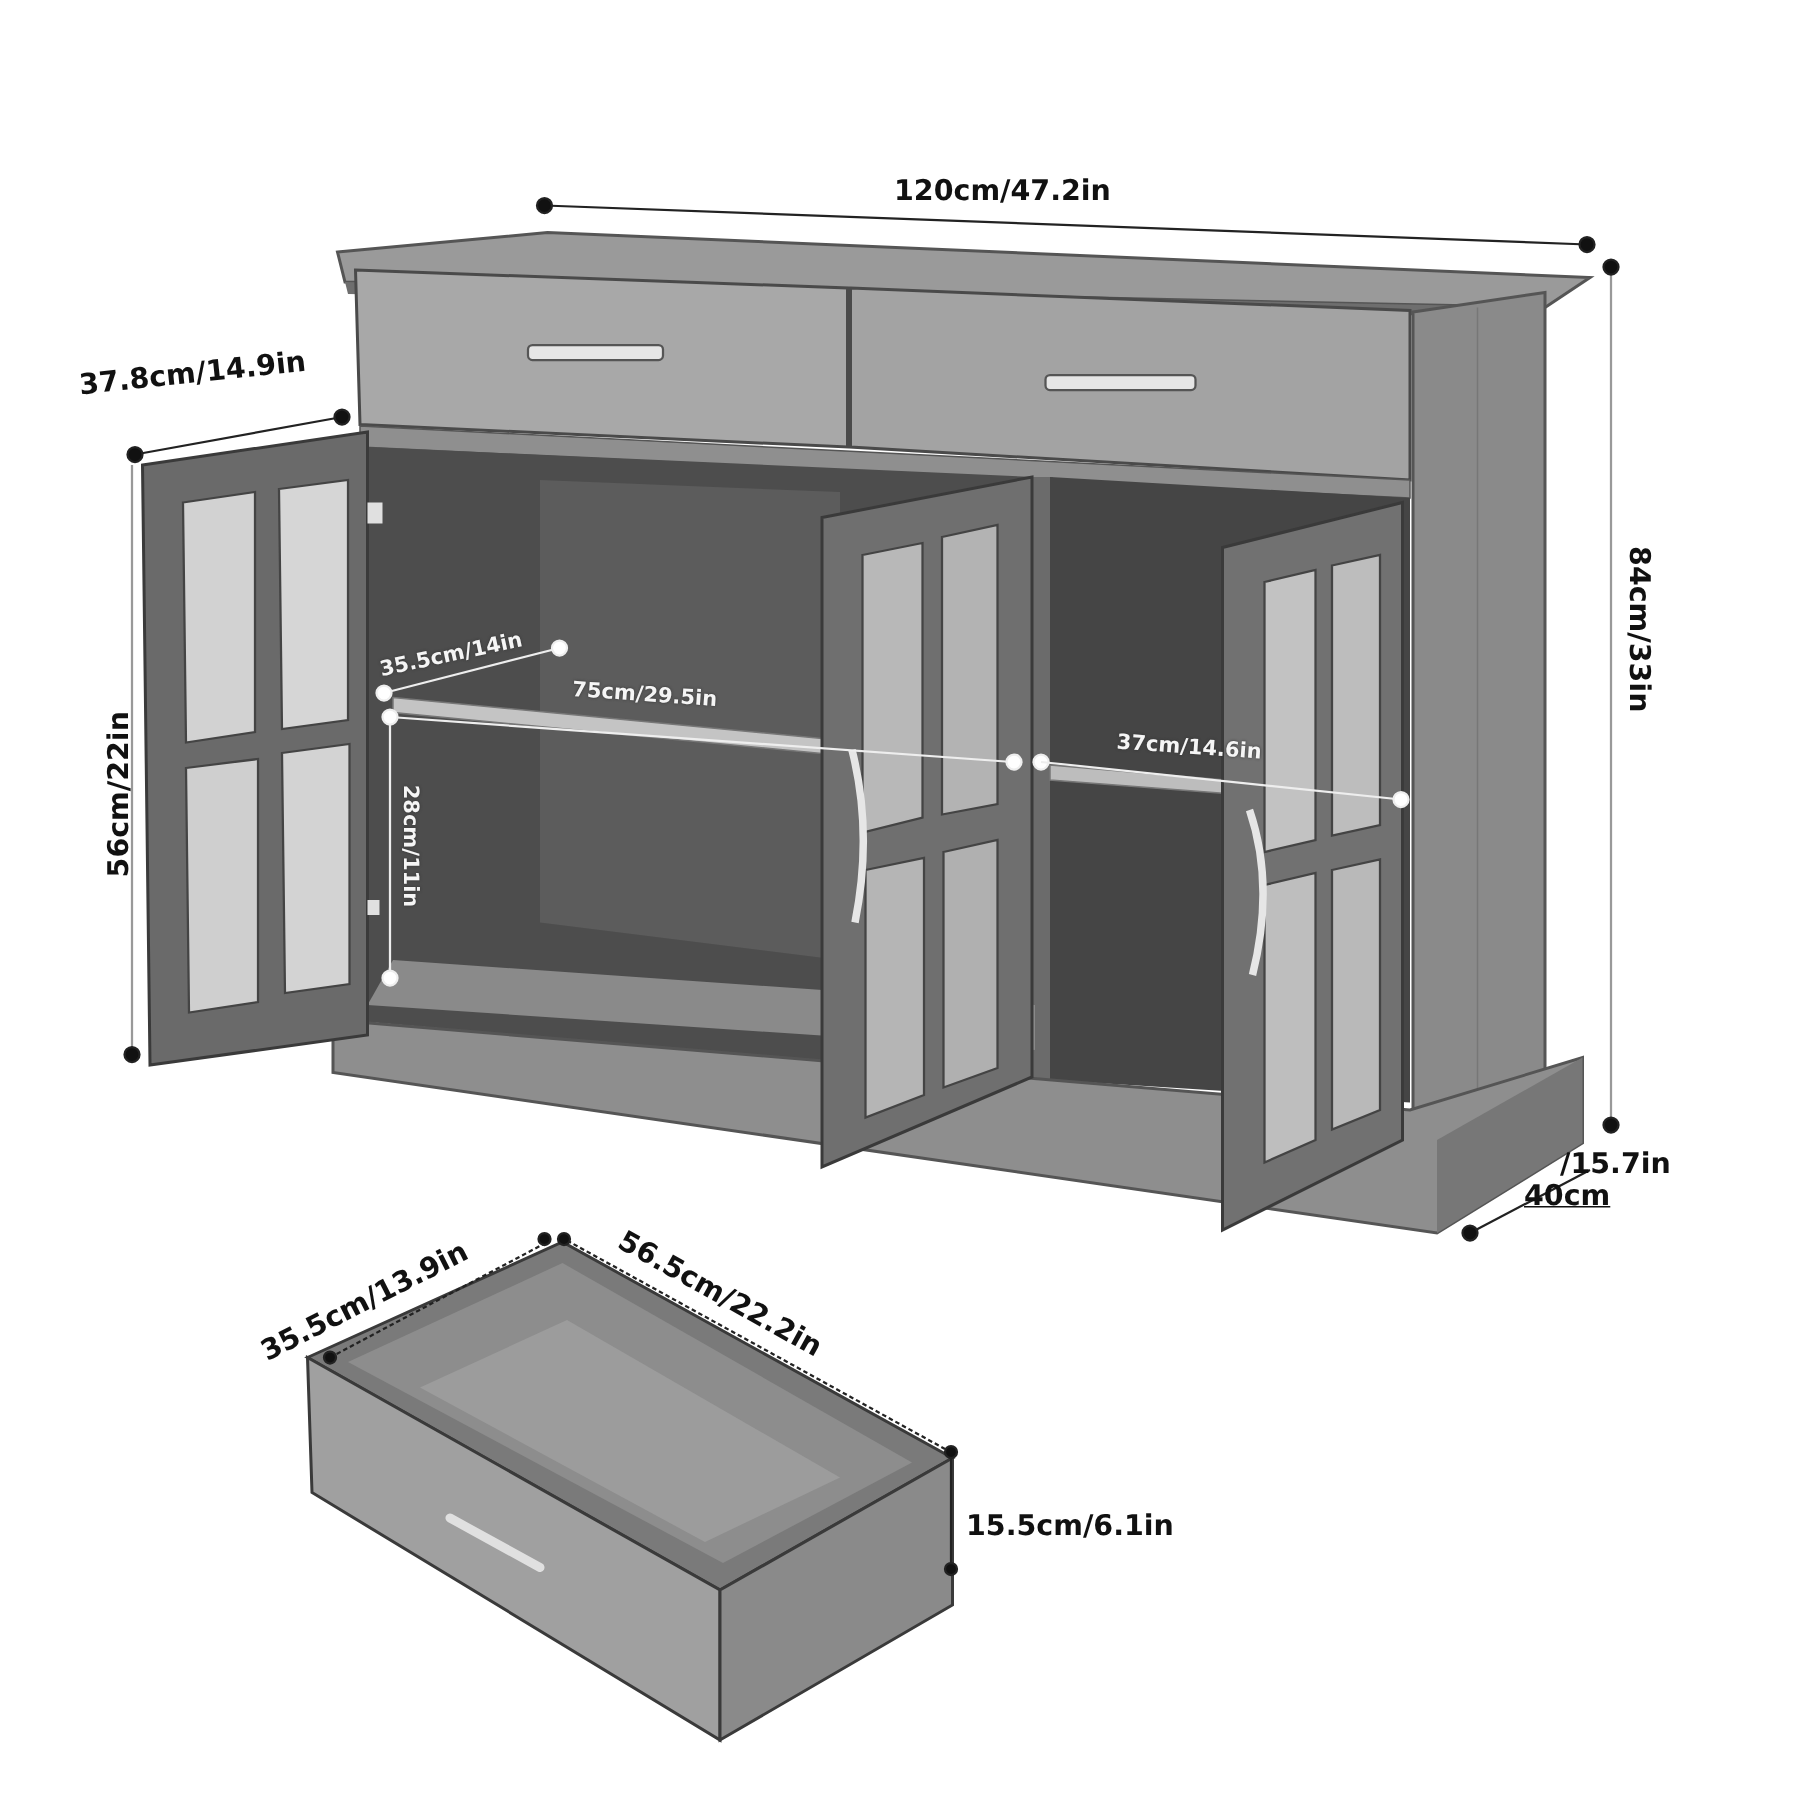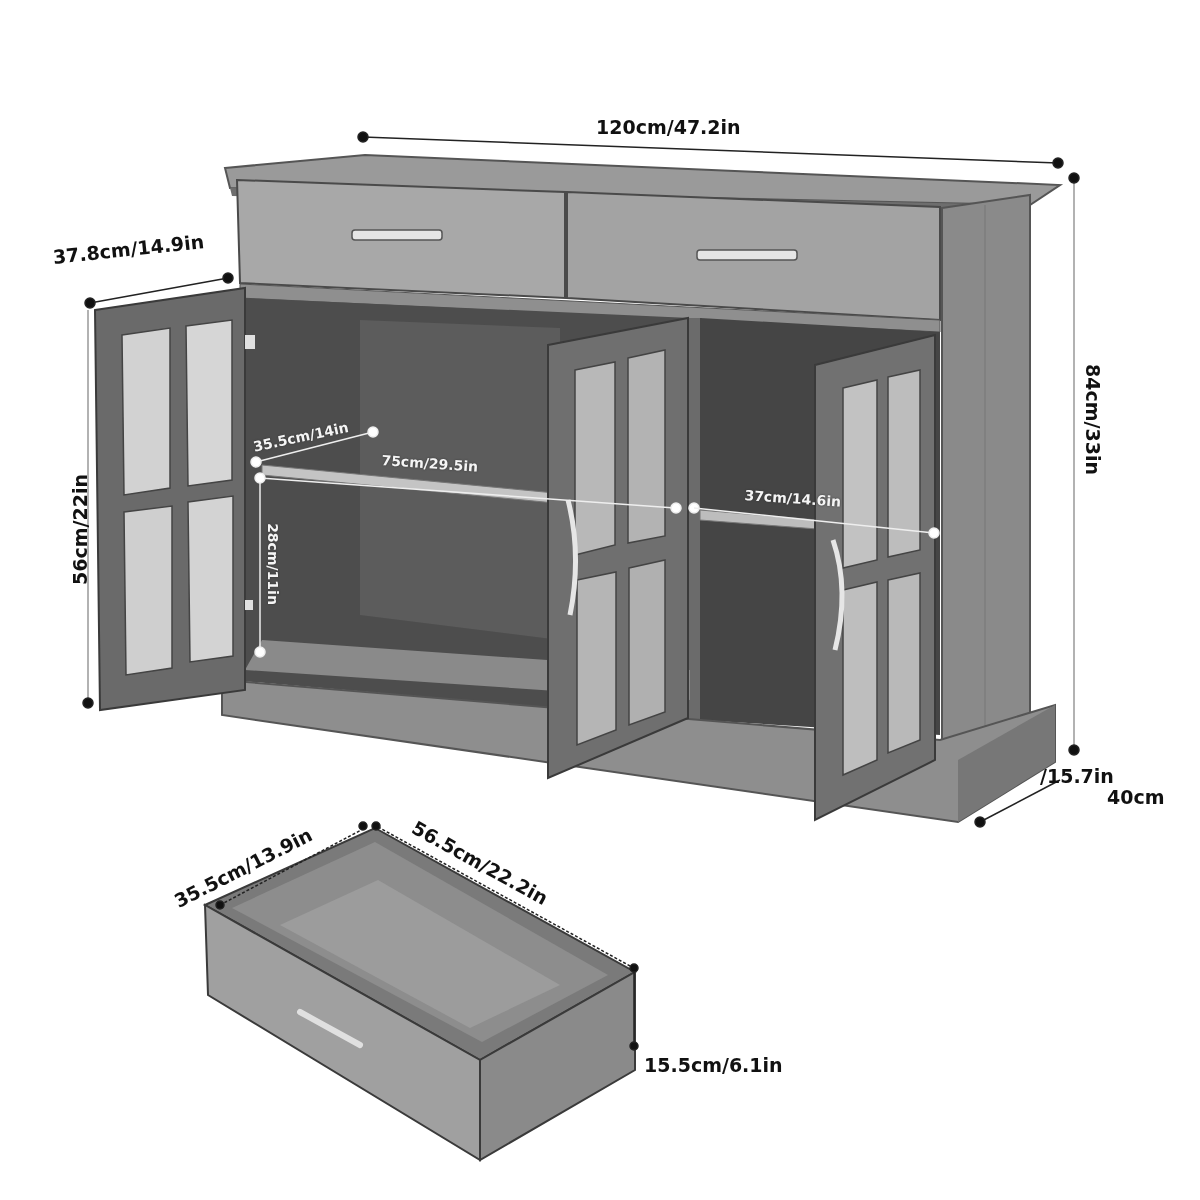--- a/index.html
+++ b/index.html
@@ -121,25 +121,25 @@
         <circle cx="694" cy="508" r="5"></circle>
       <line x1="694" y1="508" x2="934" y2="533"></line>
       <circle cx="934" cy="533" r="5"></circle>
     </g>
   </svg>
 
   <div class="lbl dark" style="left:596px;top:118px;">120cm/47.2in</div>
   <div class="lbl dark" style="left:52px;top:248px;transform:rotate(-6deg);transform-origin:left top;">37.8cm/14.9in</div>
   <div class="lbl dark" style="left:1032px;top:410px;transform:rotate(90deg);transform-origin:center;width:120px;text-align:center;">84cm/33in</div>
   <div class="lbl dark" style="left:20px;top:520px;transform:rotate(-90deg);transform-origin:center;width:120px;text-align:center;">56cm/22in</div>
-  <div class="lbl dark" style="left:1107px;top:788px;">40cm</div>
+  <div class="lbl dark" style="left:1016px;top:788px;text-decoration:underline;">40cm</div>
   <div class="lbl dark" style="left:1040px;top:767px;">/15.7in</div>
 
   <div class="lbl light" style="left:252px;top:440px;transform:rotate(-12deg);transform-origin:left top;">35.5cm/14in</div>
   <div class="lbl light" style="left:382px;top:453px;transform:rotate(4deg);transform-origin:left top;">75cm/29.5in</div>
   <div class="lbl light" style="left:745px;top:488px;transform:rotate(4deg);transform-origin:left top;">37cm/14.6in</div>
   <div class="lbl light" style="left:218px;top:557px;transform:rotate(90deg);transform-origin:center;width:110px;text-align:center;">28cm/11in</div>
 
   <div class="lbl dark" style="left:180px;top:892px;transform:rotate(-27deg);transform-origin:left bottom;">35.5cm/13.9in</div>
   <div class="lbl dark" style="left:418px;top:818px;transform:rotate(29deg);transform-origin:left top;">56.5cm/22.2in</div>
-  <div class="lbl dark" style="left:644px;top:1008px;margin-top:48px;">15.5cm/6.1in</div>
+  <div class="lbl dark" style="left:644px;top:1008px;">15.5cm/6.1in</div>
 
 </div>
 
 </body></html>

